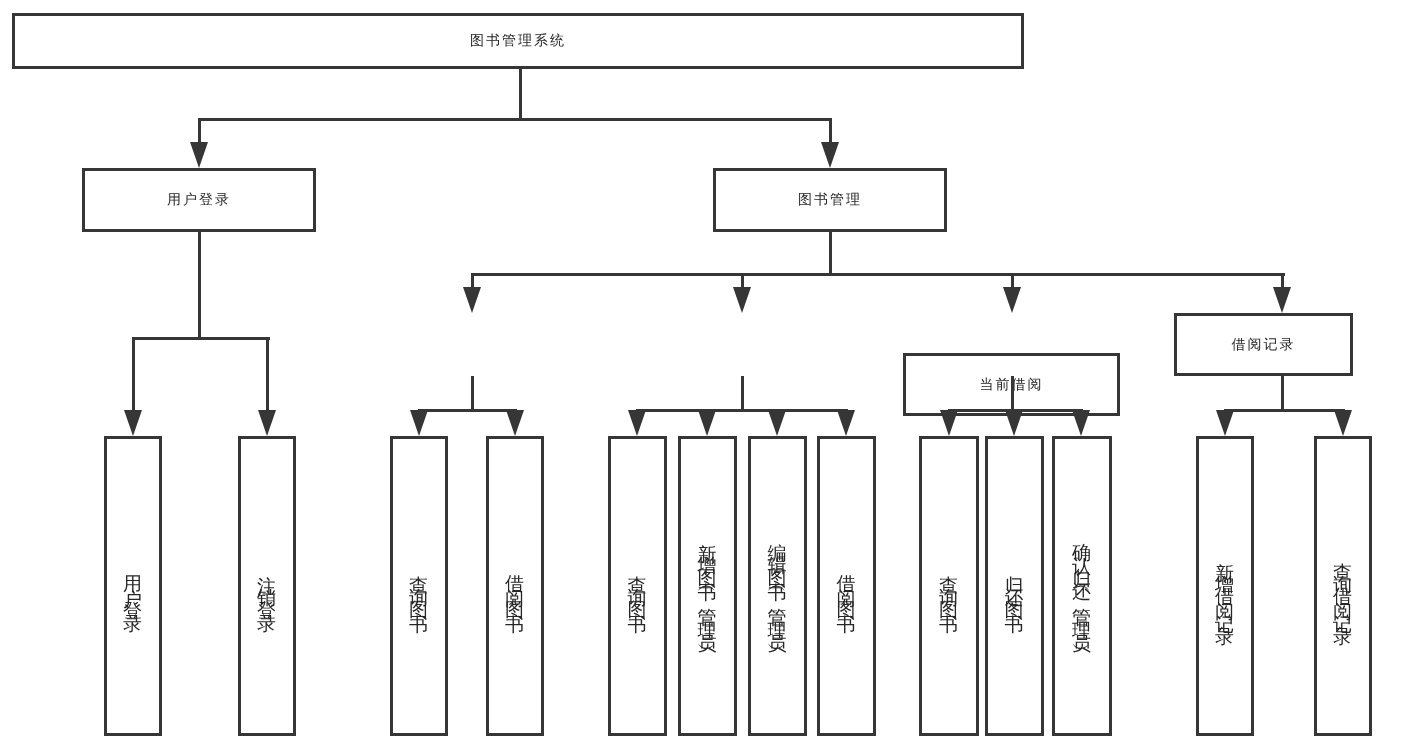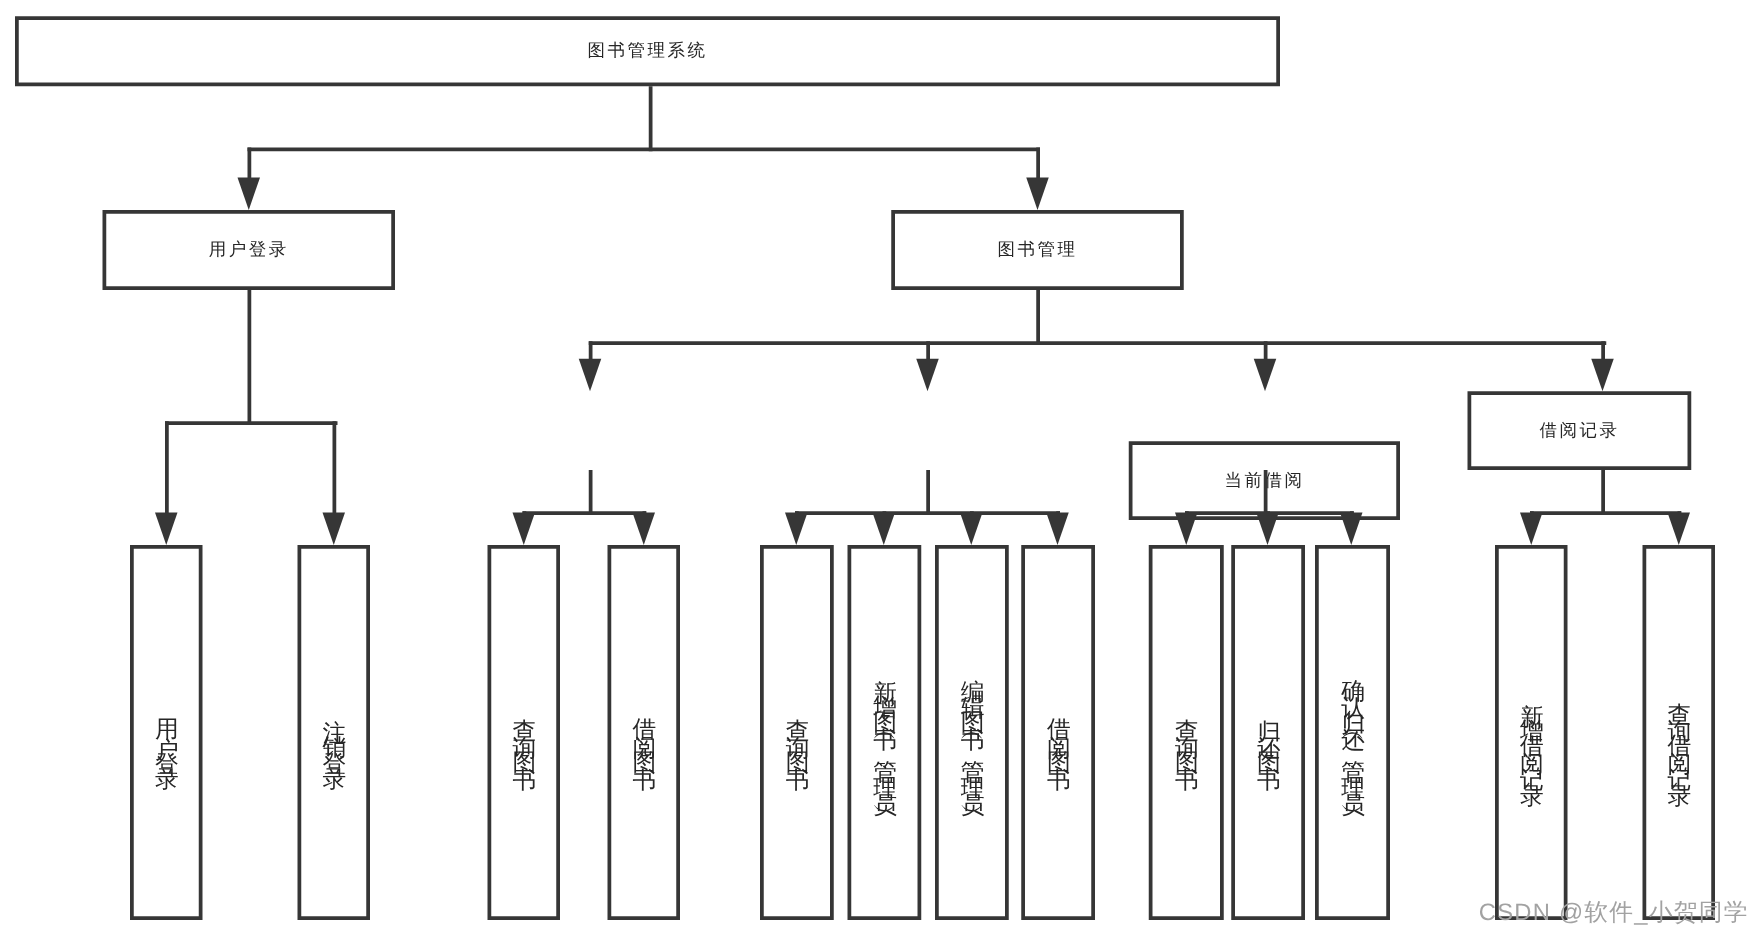--- a/index.html
+++ b/index.html
@@ -112,15 +112,14 @@
   <div class="node vnode" style="left:748px;width:59px;">编辑图书（管理员）</div>
   <div class="node vnode" style="left:817px;width:59px;">借阅图书</div>
 
   <div class="node vnode" style="left:919px;width:60px;">查询图书</div>
   <div class="node vnode" style="left:985px;width:59px;">归还图书</div>
   <div class="node vnode" style="left:1052px;width:60px;">确认归还（管理员）</div>
 
   <div class="node vnode" style="left:1196px;width:58px;">新增借阅记录</div>
   <div class="node vnode" style="left:1314px;width:58px;">查询借阅记录</div>
 
-  <div class="watermark">CSDN @软件_小贺同学</div>
 
 </div>
 
 </body></html>

